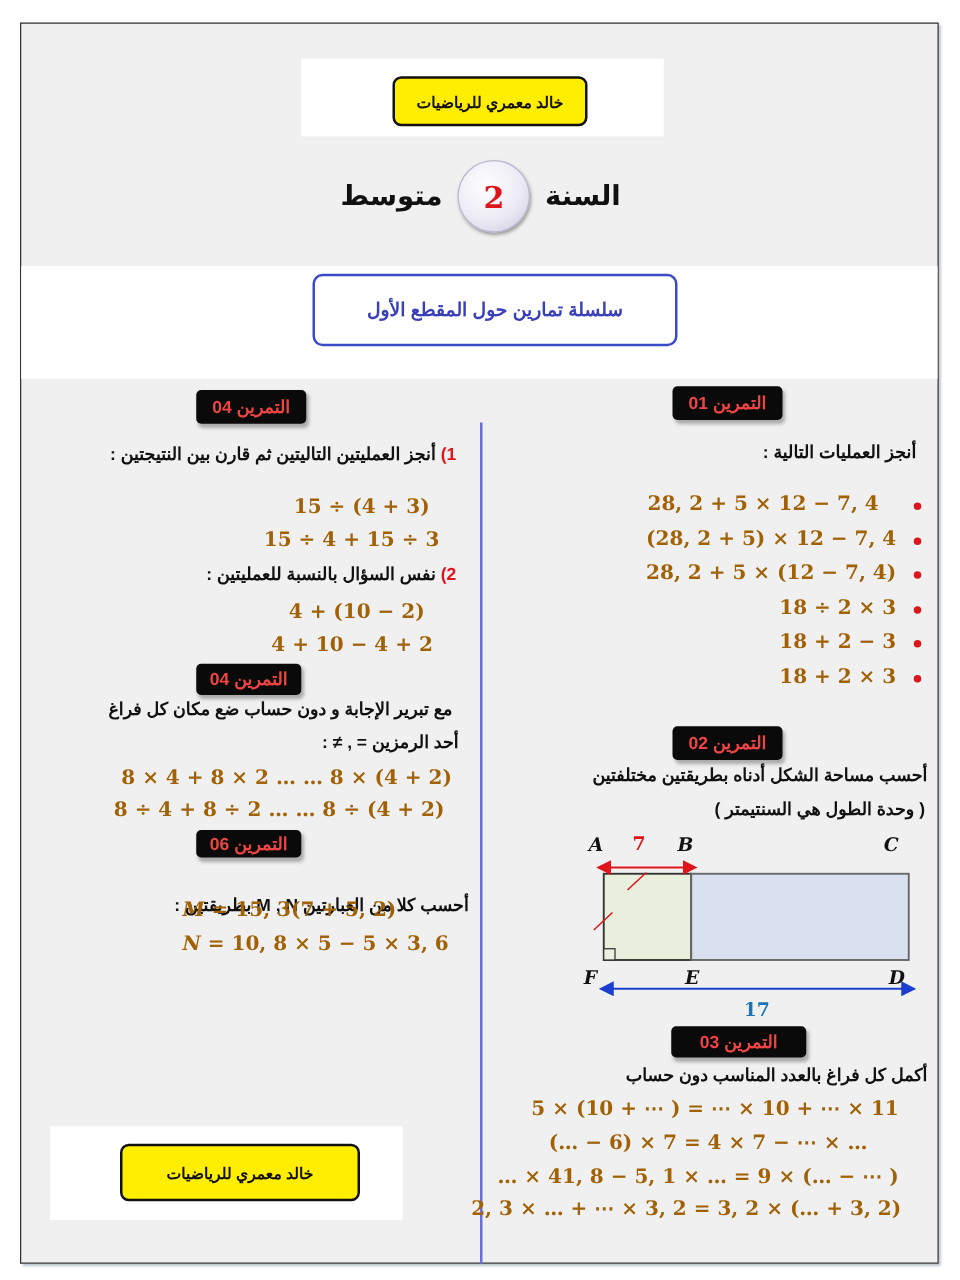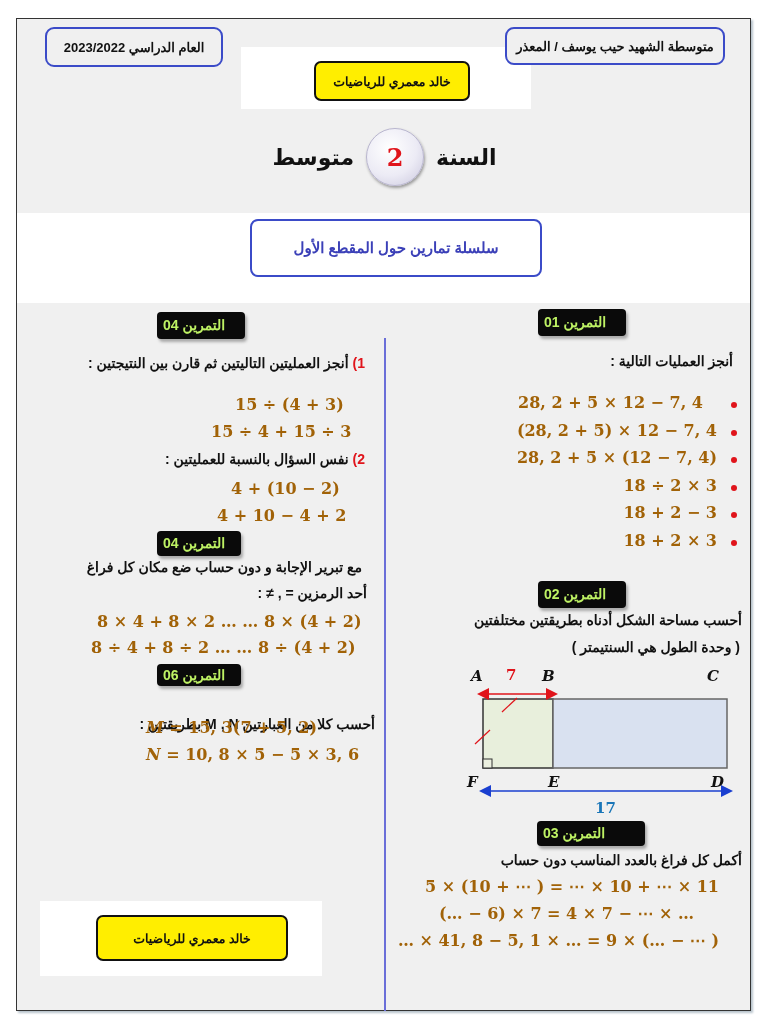--- a/index.html
+++ b/index.html
@@ -40,24 +40,24 @@
   .title-band { position: absolute; left: 0; top: 194px; width: 733px; height: 90px; background: #fff; }
   .title-box {
     position: absolute; left: 233px; top: 200px; width: 292px; height: 58px;
     border: 2px solid #3b4bc8; border-radius: 8px; background: #fff;
     display: flex; align-items: center; justify-content: center;
     color: #3b40b8; font-weight: bold; font-size: 15px; direction: rtl;
     font-family: "Liberation Sans", sans-serif;
   }
   .divider { position: absolute; left: 367px; top: 319px; width: 1.5px; height: 673px; background: #6a6ed8; }
   .badge {
-    position: absolute; background: #0a0a0a; color: #bef264; font-weight: bold;
+    position: absolute; background: #0a0a0a; color: #ef4444; font-weight: bold;
     font-size: 14px; border-radius: 4px; padding: 1px 6px 2px 6px; direction: rtl;
     box-shadow: 2px 3px 3px #aaa; font-family: "Liberation Sans", sans-serif;
-    display: flex; align-items: center; justify-content: flex-end; white-space: nowrap;
+    display: flex; align-items: center; justify-content: center; white-space: nowrap;
   }
   .ar {
     position: absolute; direction: rtl; text-align: left; font-weight: bold;
     font-size: 14px; color: #111; font-family: "Liberation Sans", sans-serif; white-space: nowrap;
   }
   .num { color: #e0141b; font-weight: bold; }
   .math {
     position: absolute; direction: ltr; white-space: nowrap; font-weight: bold;
     font-family: "DejaVu Serif", serif; font-size: 16px; color: #a16207;
   }
@@ -66,26 +66,20 @@
     position: absolute; width: 6px; height: 6px; border-radius: 50%; background: #e0141b;
   }
   .fig-label { position: absolute; font-family: "DejaVu Serif", serif; font-style: italic; font-weight: bold; font-size: 15px; color: #111; }
 </style>
 </head>
 <body>
 
 <div class="page">
 
   <div class="white-panel" style="left:224px; top:28px; width:290px; height:62px;"></div>
-  <div class="rbox" style="left:28px; top:8px; width:178px; height:40px;">
-    <span>العام الدراسي 2023/2022</span>
-  </div>
-  <div class="rbox" style="left:488px; top:8px; width:220px; height:38px;">
-    <span>متوسطة الشهيد حيب يوسف / المعذر</span>
-  </div>
   <div class="yellow-btn" style="left:297px; top:42px; width:156px; height:40px;">
     <span>خالد معمري للرياضيات</span>
   </div>
 
   <div class="grade">
     <span class="word">السنة</span>
     <span class="circle">2</span>
     <span class="word">متوسط</span>
   </div>
 
@@ -146,20 +140,21 @@
   <span class="fig-label" style="left:694px; top:754px;">D</span>
   <span class="fig-label" style="left:578px; top:780px; color:#1a76b8; font-style:normal;">17</span>
 
   <div class="badge" style="left:520px; top:802px; width:108px; height:25px;">
     <span>التمرين 03</span>
   </div>
   <div class="ar" style="right:8px; top:833px;">أكمل كل فراغ بالعدد المناسب دون حساب</div>
   <div class="math" style="right:31px; top:858px;">5 × (10 + ⋯ ) = ⋯ × 10 + ⋯ × 11</div>
   <div class="math" style="right:56px; top:885px;">(… − 6) × 7 = 4 × 7 − ⋯ × …</div>
   <div class="math" style="right:31px; top:912px;">… × 41, 8 − 5, 1 × … = 9 × (… − ⋯ )</div>
+  <div class="math" style="right:29px; top:938px;">2, 3 × … + ⋯ × 3, 2 = 3, 2 × (… + 3, 2)</div>
 
   <div class="badge" style="left:140px; top:293px; width:88px; height:27px;">
     <span>التمرين 04</span>
   </div>
   <div class="ar" style="right:385px; top:336px;">
     <span class="num">1)</span>
     <span>أنجز العمليتين التاليتين ثم قارن بين النتيجتين :</span>
   </div>
   <div class="math" style="left:218px; top:376px;">15 ÷ (4 + 3)</div>
   <div class="math" style="left:194px; top:403px;">15 ÷ 4 + 15 ÷ 3</div>

